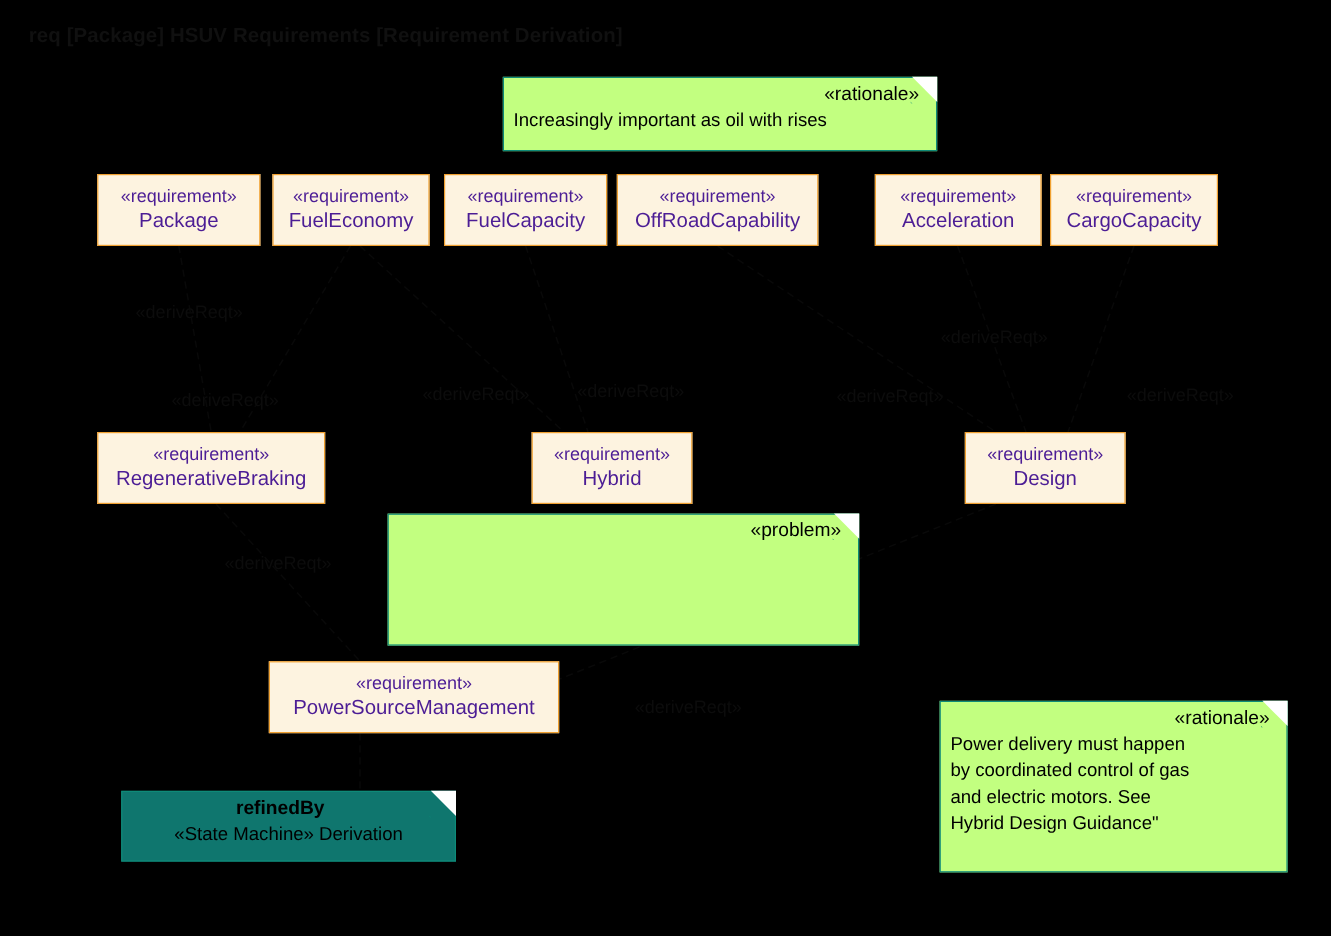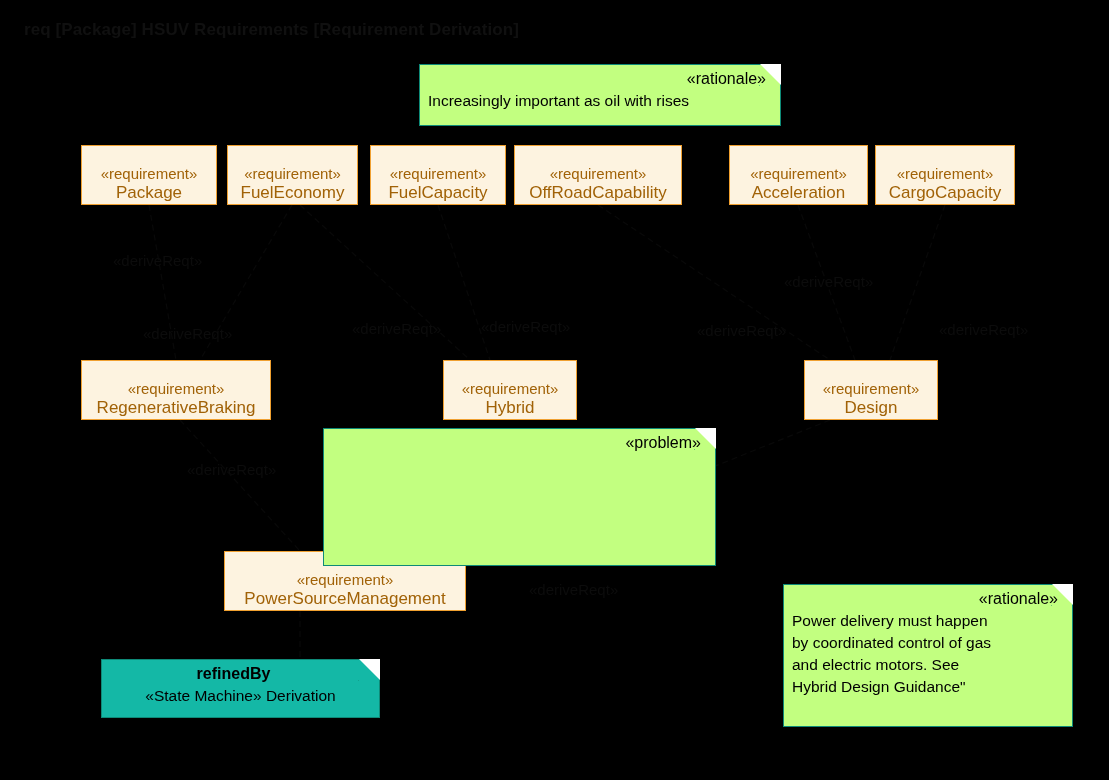--- a/index.html
+++ b/index.html
@@ -23,36 +23,36 @@
   }
   
   .req-box{
     position:absolute;
     background:#FDF3E0;
     border:1.5px solid #F0A030;
     box-sizing:border-box;
     display:flex;
     flex-direction:column;
     align-items:center;
-    justify-content:flex-end;
-    color:#a16207;
+    justify-content:center;
+    color:#4c1d95;
     text-align:center;
     line-height:1.22;
   }
   .req-stereo{ font-size:15px; }
   .req-name{ font-size:17px; }
   
   .note{
     position:absolute;
     box-sizing:border-box;
     color:#000;
     border:1.3px solid #0E8A78;
   }
   .note.green{ background:#C2FF80; }
-  .note.yellow{ background:#14b8a6; }
+  .note.yellow{ background:#0f766e; }
   .note-fold-white{
     position:absolute;
     top:-1px; right:-1px;
     width:0;height:0;
     border-left:21px solid transparent;
     border-top:21px solid #FFFFFF;
   }
   .note-fold-edge{
     position:absolute;
     top:-1px; right:-1px;
@@ -173,21 +173,21 @@
       </div>
     </div>
 
   <div id="notes-layer">
       <div class="note green" style="left: 419px; top: 64px; width: 362px; height: 62px;">
         <div class="note-fold-white"></div>
         <div class="note-fold-edge"></div>
         <div class="note-stereo">«rationale»</div>
         <div class="note-body">Increasingly important as oil with rises</div>
       </div>
-      <div class="note green" style="left: 323px; top: 428px; width: 393px; height: 138px;">
+      <div class="note green" style="left: 323px; top: 428px; width: 393px; height: 110px;">
         <div class="note-fold-white"></div>
         <div class="note-fold-edge"></div>
         <div class="note-stereo">«problem»</div>
       </div>
       <div class="note green" style="left: 783px; top: 584px; width: 290px; height: 143px;">
         <div class="note-fold-white"></div>
         <div class="note-fold-edge"></div>
         <div class="note-stereo">«rationale»</div>
         <div class="note-body">Power delivery must happen
 by coordinated control of gas

